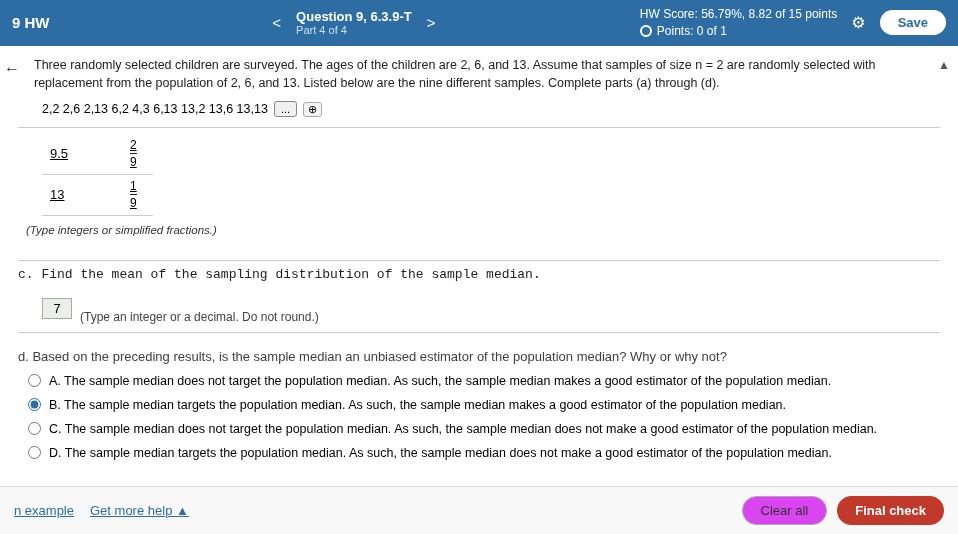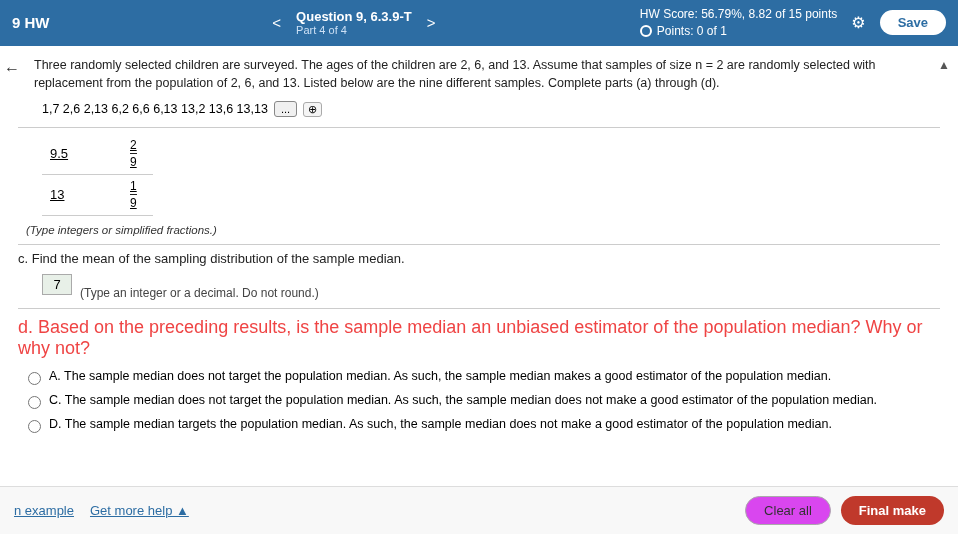--- a/index.html
+++ b/index.html
@@ -199,52 +199,53 @@
     .frac-cell .frac-line {
       width: 100%;
       border-top: 1px solid #222;
       margin: 1px 0;
     }
     .type-note {
       font-size: 11.5px;
       color: #333;
       font-style: italic;
       padding-left: 8px;
-      margin-bottom: 8px;
+      margin-bottom: 24px;
     }
     .question-label {
       font-size: 13px;
       font-weight: normal;
-      margin-bottom: 4px;
+      margin-bottom: 12px;
       color: #222;
+      font-family: Liberation Mono, monospace;
     }
     .answer-box {
       display: inline-block;
       background: #e8f0e8;
       border: 1px solid #aaa;
       padding: 2px 8px;
       font-size: 13px;
       min-width: 30px;
       text-align: center;
     }
     .part-d {
-      margin-top: 8px;
-      font-size: 18px;
-      color: #ef4444;
+      margin-top: 16px;
+      font-size: 13px;
+      color: #404040;
       margin-bottom: 8px;
     }
     .radio-group {
       display: flex;
       flex-direction: column;
       gap: 6px;
       padding-left: 10px;
     }
     .radio-item {
       display: flex;
-      align-items: flex-end;
+      align-items: flex-start;
       gap: 8px;
       font-size: 12.5px;
       line-height: 1.45;
     }
     .radio-input {
       margin-top: 2px;
       cursor: pointer;
       accent-color: #2d6da3;
     }
     
@@ -326,21 +327,21 @@
     </div>
   </div>
 
   <div class="main-content">
     <span class="back-arrow">←</span>
     <span class="up-arrow">▲</span>
 
     <div class="problem-text">Three randomly selected children are surveyed. The ages of the children are 2, 6, and 13. Assume that samples of size n = 2 are randomly selected with replacement from the population of 2, 6, and 13. Listed below are the nine different samples. Complete parts (a) through (d).</div>
 
     <div class="samples-line">
-      <span>1,7  2,6  2,13  6,2  6,6  6,13  13,2  13,6  13,13</span>
+      <span>2,2  2,6  2,13  6,2  4,3  6,13  13,2  13,6  13,13</span>
       <button class="more-btn">...</button>
       <button class="expand-btn">⊕</button>
     </div>
 
     <hr class="divider-line">
 
     <div class="table-container">
       <table class="frac-table">
         <tbody>
           <tr>
@@ -380,33 +381,37 @@
     <hr class="divider-line">
 
     <div class="part-d">d. Based on the preceding results, is the sample median an unbiased estimator of the population median? Why or why not?</div>
 
     <div class="radio-group">
       <label class="radio-item">
         <input type="radio" class="radio-input" name="part_d" style="">
         <span>A. The sample median does not target the population median. As such, the sample median makes a good estimator of the population median.</span>
       </label>
       <label class="radio-item">
+        <input type="radio" class="radio-input" name="part_d" checked="" style="">
+        <span>B. The sample median targets the population median. As such, the sample median makes a good estimator of the population median.</span>
+      </label>
+      <label class="radio-item">
         <input type="radio" class="radio-input" name="part_d" style="">
         <span>C. The sample median does not target the population median. As such, the sample median does not make a good estimator of the population median.</span>
       </label>
       <label class="radio-item">
         <input type="radio" class="radio-input" name="part_d" style="">
         <span>D. The sample median targets the population median. As such, the sample median does not make a good estimator of the population median.</span>
       </label>
     </div>
   </div>
 
   <div class="footer">
     <div class="footer-links">
       <button class="footer-link">n example</button>
       <button class="footer-link">Get more help ▲</button>
     </div>
     <div class="footer-right">
       <button class="clear-all-btn">Clear all</button>
-      <button class="final-check-btn">Final make</button>
+      <button class="final-check-btn">Final check</button>
     </div>
   </div>
 </div>
 
 </body></html>

